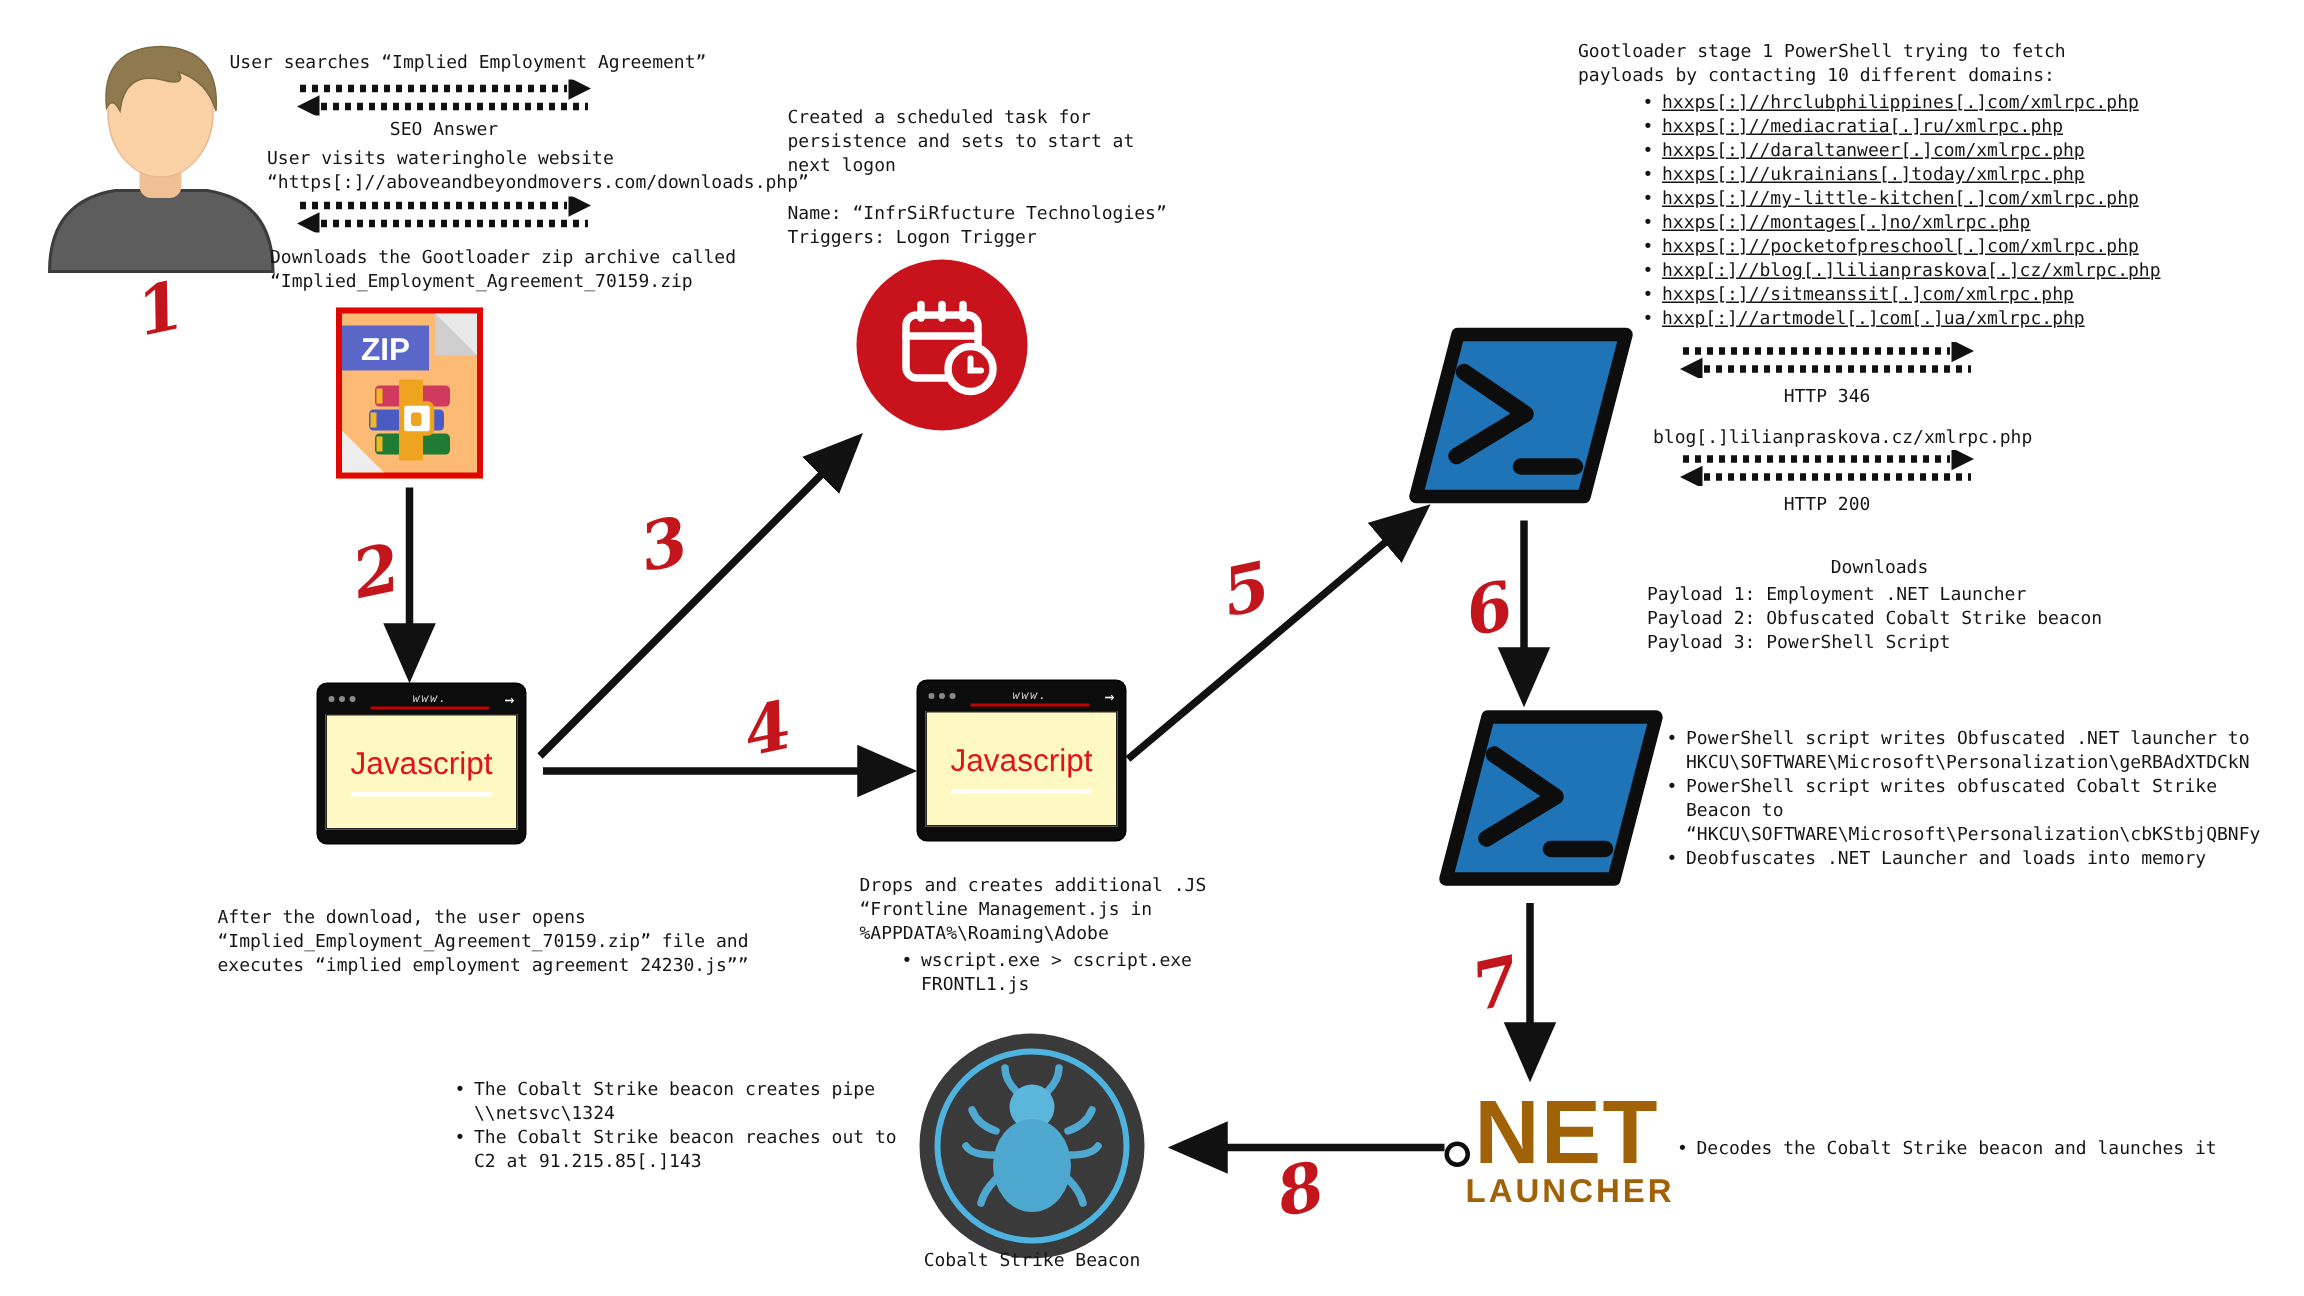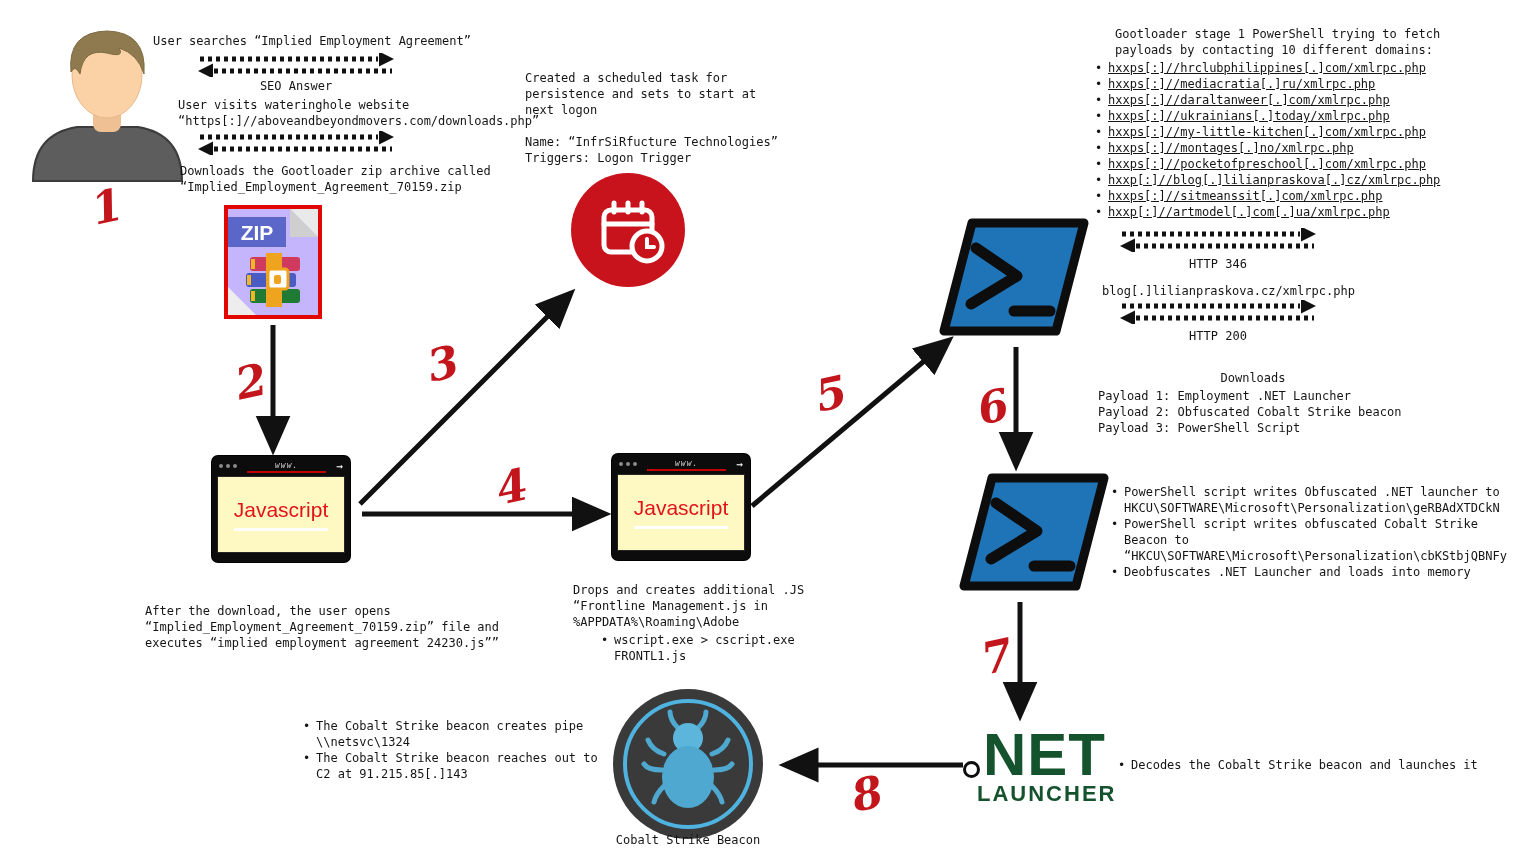--- a/index.html
+++ b/index.html
@@ -18,23 +18,23 @@
   .browser .bar{height:20px;display:flex;align-items:center;padding:0 7px;gap:3px;font-style:italic;}
   .bdot{width:4px;height:4px;border-radius:50%;background:#8a8a8a;}
   .urlbox{flex:1;margin:0 7px;border-bottom:2px solid #c40000;color:#cfcfcf;
           font-size:8px;line-height:11px;text-align:center;letter-spacing:1px;}
   .goarrow{color:#fff;font-size:11px;line-height:11px;}
   .browser .view{margin:0 5px 5px 5px;height:75px;background:#fef9c3;border:1px solid #262626;
                  display:flex;flex-direction:column;align-items:center;justify-content:center;}
   .jslabel{color:#e31219;font-size:21px;line-height:22px;font-family:"Liberation Sans",sans-serif;}
   .jsline{width:94px;height:3px;background:#fff;margin-top:7px;}
   
-  .zipfile{width:90px;height:106px;background:#c4b5fd;border:4px solid #e10600;position:relative;}
+  .zipfile{width:90px;height:106px;background:#fdba74;border:4px solid #e10600;position:relative;}
   
-  .dotnet{font-family:"Liberation Sans",sans-serif;font-weight:bold;color:#14532d;}
+  .dotnet{font-family:"Liberation Sans",sans-serif;font-weight:bold;color:#a16207;}
   .dotnet .big{font-size:60px;line-height:58px;letter-spacing:1px;display:flex;align-items:flex-end;}
   .netdot{width:11px;height:11px;border:3.5px solid #0d0d0d;border-radius:50%;margin:0 3px 6px 0;}
   .dotnet .sub{font-size:22px;letter-spacing:2px;margin-top:2px;margin-left:14px;}
   svg{display:block;}
 </style>
 </head>
 <body>
 
 <div class="stage">
 
@@ -177,21 +177,21 @@
     <path d="M38 30 L79 58 L33 86" stroke="#0d0d0d" stroke-width="11" fill="none" stroke-linecap="round" stroke-linejoin="round"></path>
     <line x1="76" y1="93" x2="112" y2="93" stroke="#0d0d0d" stroke-width="11" stroke-linecap="round"></line>
   </svg>
   <div class="abs num" style="left:978px;top:385px;">6</div>
   <svg class="abs" style="left:958px;top:473px;" width="152" height="118" viewBox="0 0 152 118">
     <polygon points="34,5 146,5 118,113 6,113" fill="#1f73b7" stroke="#0d0d0d" stroke-width="9" stroke-linejoin="round"></polygon>
     <path d="M38 30 L79 58 L33 86" stroke="#0d0d0d" stroke-width="11" fill="none" stroke-linecap="round" stroke-linejoin="round"></path>
     <line x1="76" y1="93" x2="112" y2="93" stroke="#0d0d0d" stroke-width="11" stroke-linecap="round"></line>
   </svg>
 
-  <div class="abs pre" style="left:1115px;top:26px;">Gootloader stage 1 PowerShell trying to fetch
+  <div class="abs pre" style="left:1052px;top:26px;">Gootloader stage 1 PowerShell trying to fetch
 payloads by contacting 10 different domains:</div>
   <ul class="abs blist" style="left:1092px;top:60px;text-decoration:underline;">
     <li>hxxps[:]//hrclubphilippines[.]com/xmlrpc.php</li>
     <li>hxxps[:]//mediacratia[.]ru/xmlrpc.php</li>
     <li>hxxps[:]//daraltanweer[.]com/xmlrpc.php</li>
     <li>hxxps[:]//ukrainians[.]today/xmlrpc.php</li>
     <li>hxxps[:]//my-little-kitchen[.]com/xmlrpc.php</li>
     <li>hxxps[:]//montages[.]no/xmlrpc.php</li>
     <li>hxxps[:]//pocketofpreschool[.]com/xmlrpc.php</li>
     <li>hxxp[:]//blog[.]lilianpraskova[.]cz/xmlrpc.php</li>

